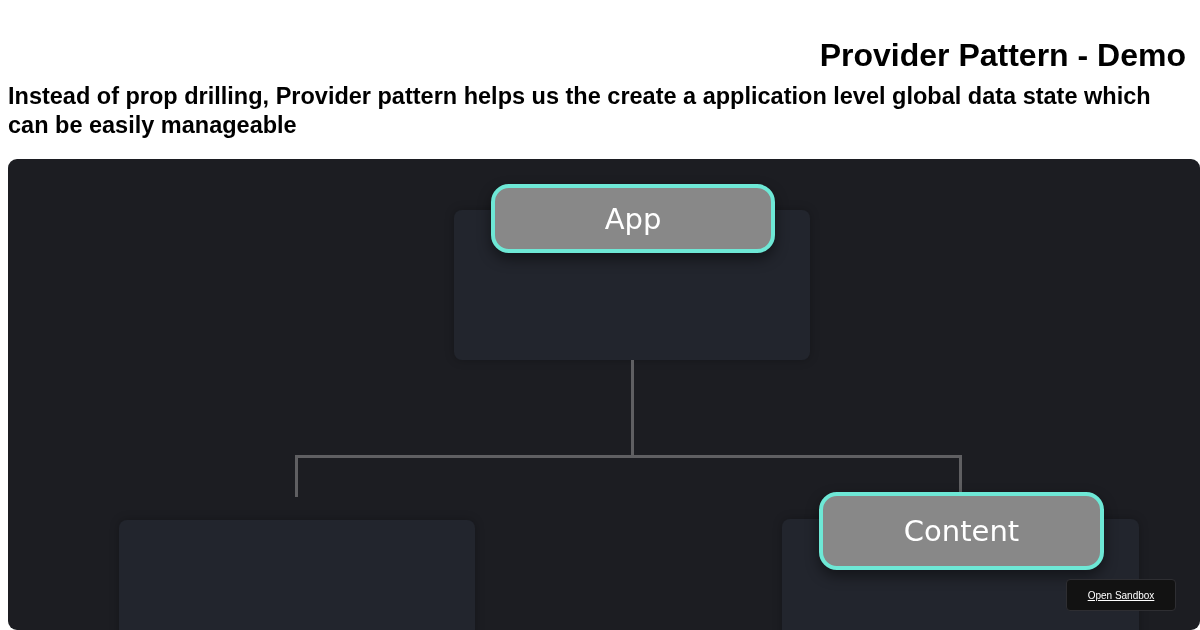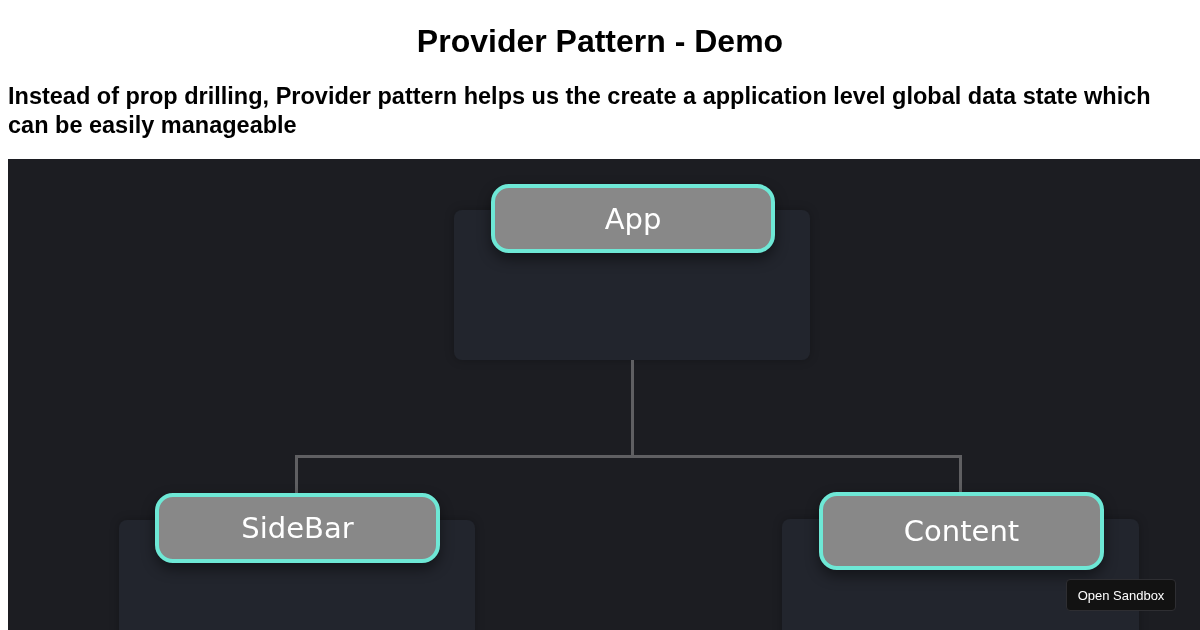--- a/index.html
+++ b/index.html
@@ -12,44 +12,45 @@
     }
     body {
       font-family: "Liberation Sans", sans-serif;
       color: #000;
       position: relative;
     }
     .page-title {
       position: absolute;
       left: 0; right: 0;
       top: 22px;
-      text-align: center;
+      text-align: right;
       font-size: 32px;
       font-weight: bold;
-      margin: 0;
+      margin: 14px;
       line-height: 38px;
     }
     .page-subtitle {
       position: absolute;
       left: 8px; right: 8px;
       top: 82px;
       text-align: left;
       font-size: 23.5px;
       font-weight: bold;
       margin: 0;
       line-height: 29px;
     }
     .demo-frame {
       position: absolute;
       left: 8px;
       top: 159px;
       width: 1192px;
       height: 471px;
       background: #1c1d22;
       overflow: hidden;
+      border-radius: 9px;
     }
     .component-box {
       position: absolute;
       background: #22252d;
       border-radius: 8px;
       box-shadow: 0 0 10px rgba(0,0,0,0.25);
     }
     .component-label {
       position: absolute;
       background: #888888;
@@ -73,25 +74,26 @@
       right: 24px;
       bottom: 19px;
       width: 110px;
       height: 32px;
       box-sizing: border-box;
       background: #121212;
       border: 1px solid #2e2e32;
       border-radius: 4px;
       color: #ffffff;
       font-family: "Liberation Sans", sans-serif;
-      font-size: 13px;
+      font-size: 10px;
       display: flex;
       align-items: center;
       justify-content: center;
       cursor: pointer;
+      text-decoration: underline;
     }
   </style>
 </head>
 <body>
 
 <h1 class="page-title">Provider Pattern - Demo</h1>
 <h2 class="page-subtitle">Instead of prop drilling, Provider pattern helps us the create a application level global data state which can be easily manageable</h2>
 
 <div class="demo-frame">
 
@@ -100,17 +102,16 @@
   <div class="connector" style="left:623px; top:201px; width:3px; height:97px;"></div>
   <div class="connector" style="left:287px; top:296px; width:667px; height:3px;"></div>
   <div class="connector" style="left:287px; top:296px; width:3px; height:42px;"></div>
   <div class="connector" style="left:951px; top:296px; width:3px; height:42px;"></div>
 
   <div class="component-box" style="left:111px; top:361px; width:356px; height:150px;"></div>
 
   <div class="component-box" style="left:774px; top:360px; width:357px; height:150px;"></div>
 
   <div class="component-label" style="left:483px; top:25px; width:284px; height:69px;">App</div>
-  <div class="component-label" style="left:147px; top:334px; width:285px; height:70px;">SideBar</div>
   <div class="component-label" style="left:811px; top:333px; width:285px; height:78px;">Content</div>
 
   <button class="sandbox-button">Open Sandbox</button>
 </div>
 
 </body></html>

